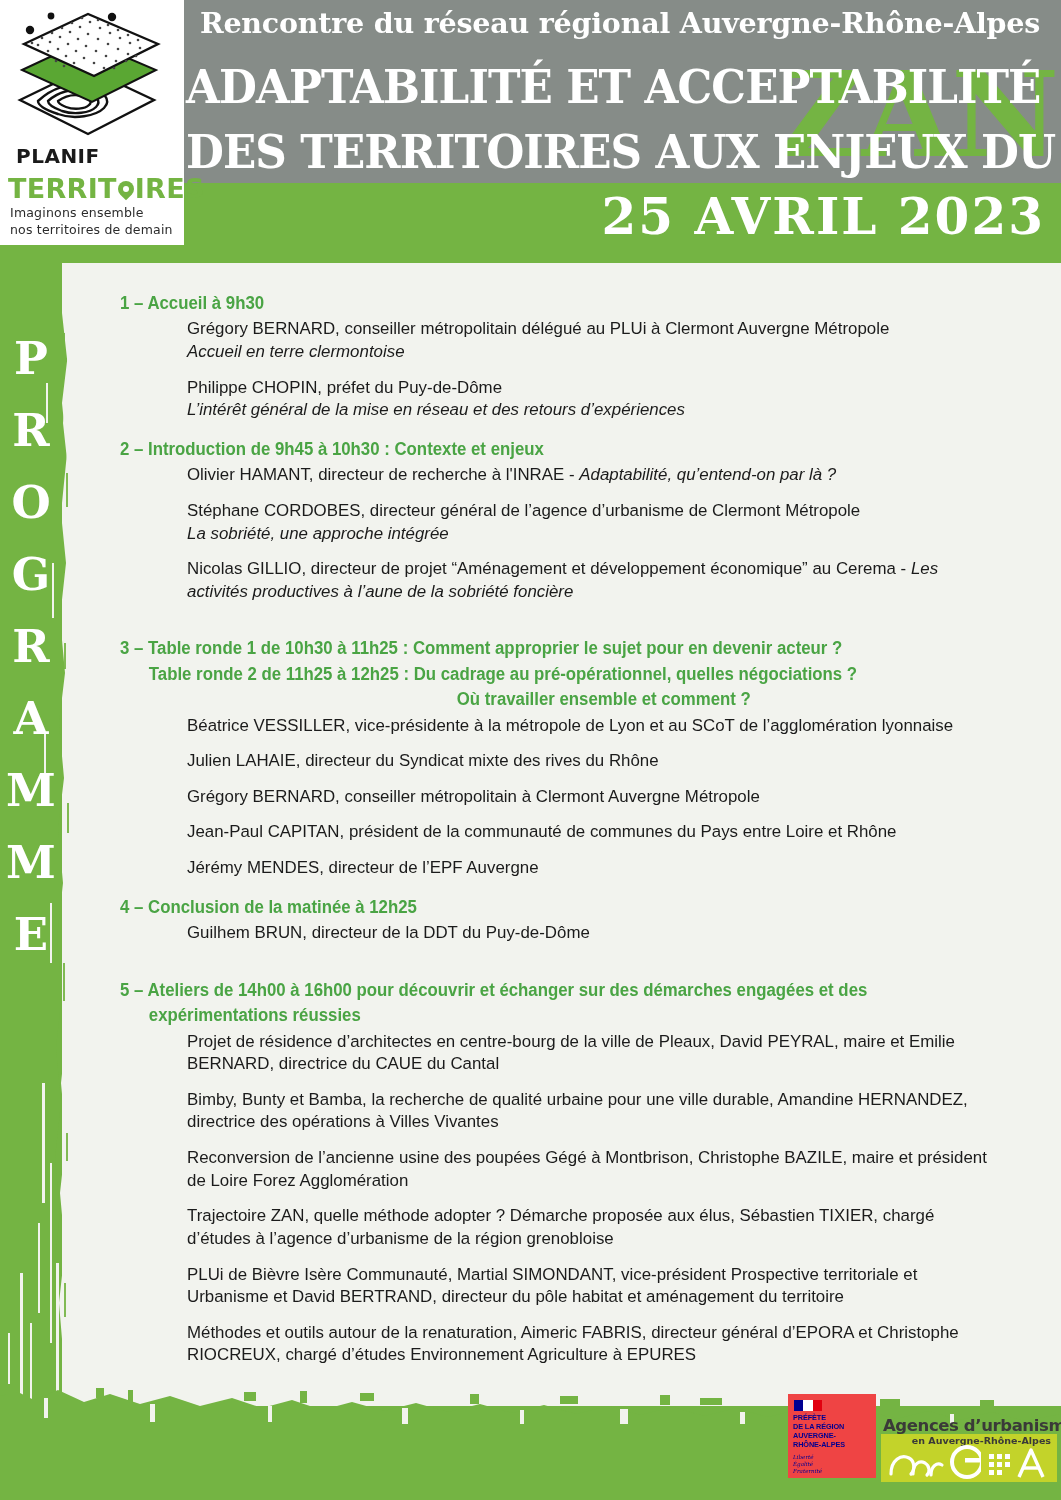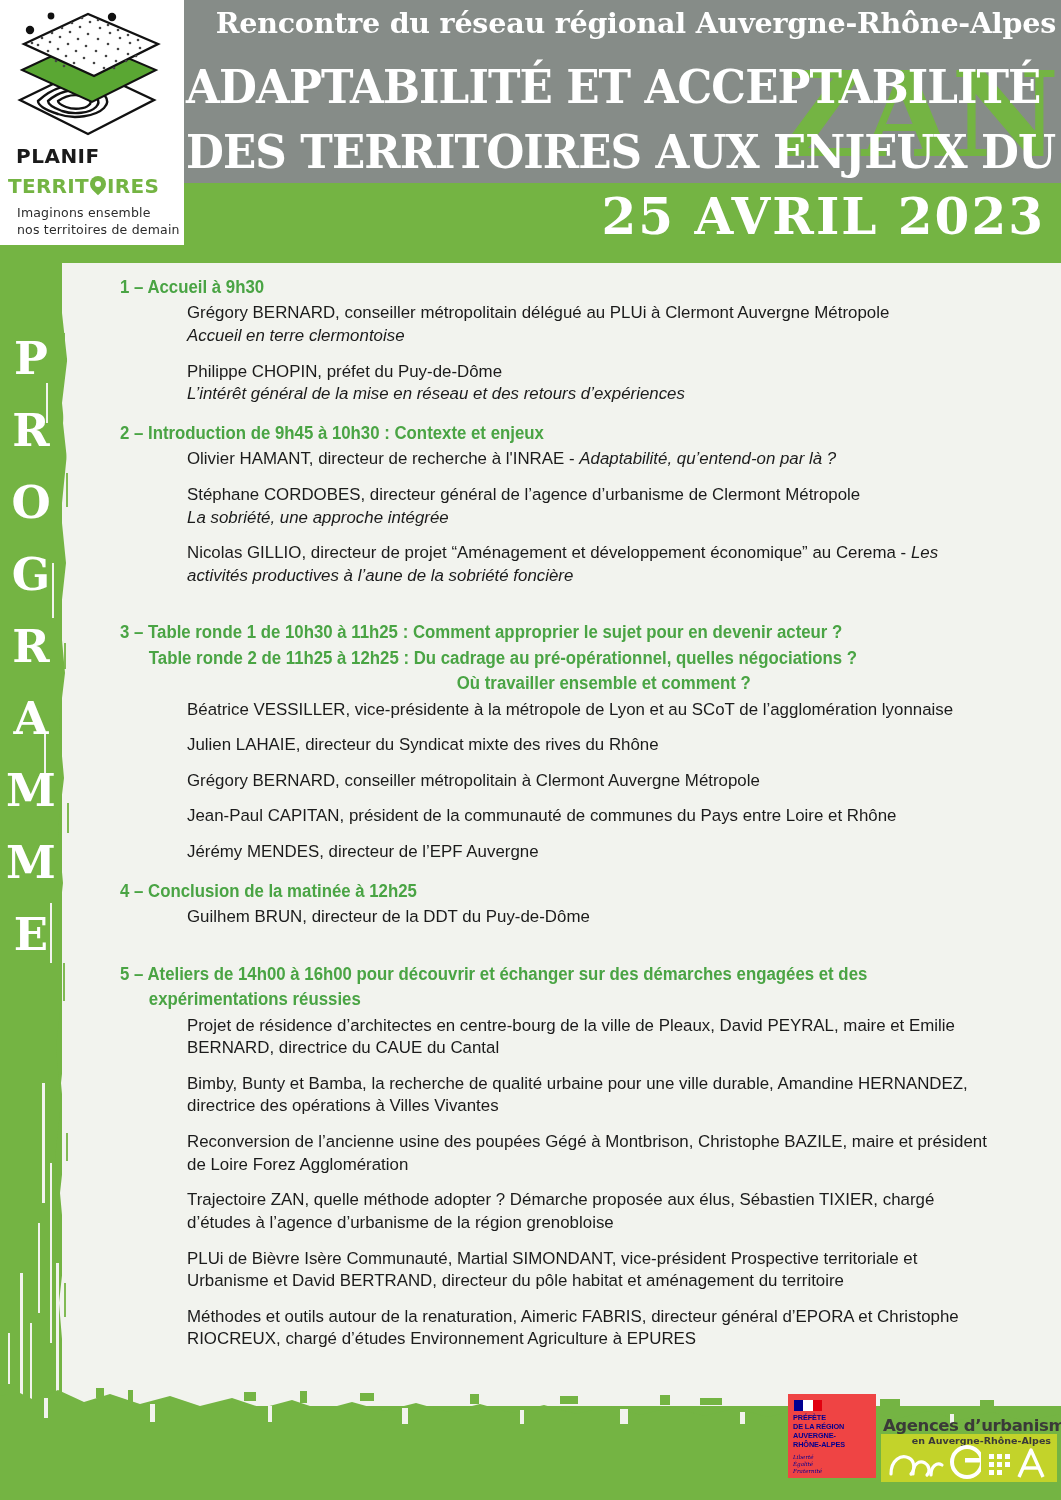--- a/index.html
+++ b/index.html
@@ -62,21 +62,21 @@
     letter-spacing: 0.5px;
     color: #1a1a1a;
     line-height: 1;
   }
   .logo-territoires {
     position: absolute;
     left: 8px;
     top: 175px;
     font-family: "DejaVu Sans", sans-serif;
     font-weight: bold;
-    font-size: 20px;
+    font-size: 27px;
     letter-spacing: 0.3px;
     color: #74b443;
     line-height: 1;
     white-space: nowrap;
   }
   .logo-territoires .pin {
     display: inline-block;
     position: relative;
     width: 18px;
     height: 22px;
@@ -94,35 +94,35 @@
   .logo-territoires .pin::after {
     content: "";
     position: absolute;
     left: 6px; top: 6px;
     width: 6px; height: 6px;
     border-radius: 50%;
     background: #ffffff;
   }
   .logo-tagline {
     position: absolute;
-    left: 17px;
+    left: 10px;
     top: 205px;
     font-family: "DejaVu Sans", sans-serif;
     font-size: 12.5px;
     color: #2b2b2b;
     line-height: 1.35;
     letter-spacing: 0.2px;
   }
 
   .header-kicker {
     position: absolute;
     left: 184px;
     top: 6px;
     width: 872px;
-    text-align: right;
+    text-align: center;
     color: #ffffff;
     font-family: "DejaVu Serif", serif;
     font-weight: bold;
     font-size: 28.5px;
     letter-spacing: -0.2px;
     white-space: nowrap;
     z-index: 5;
   }
   .header-title {
     position: absolute;
@@ -198,21 +198,21 @@
     text-align: center;
     letter-spacing: 0;
     z-index: 3;
   }
   .programme-word span { display: block; }
 
   
   .program {
     position: absolute;
     left: 120px;
-    top: 276px;
+    top: 292px;
     width: 908px;
     z-index: 1;
   }
   .section { margin-bottom: 17px; }
   .section-title {
     color: #4aa444;
     font-family: "Liberation Sans", sans-serif;
     font-weight: bold;
     font-size: 17.5px;
     line-height: 1.28;

